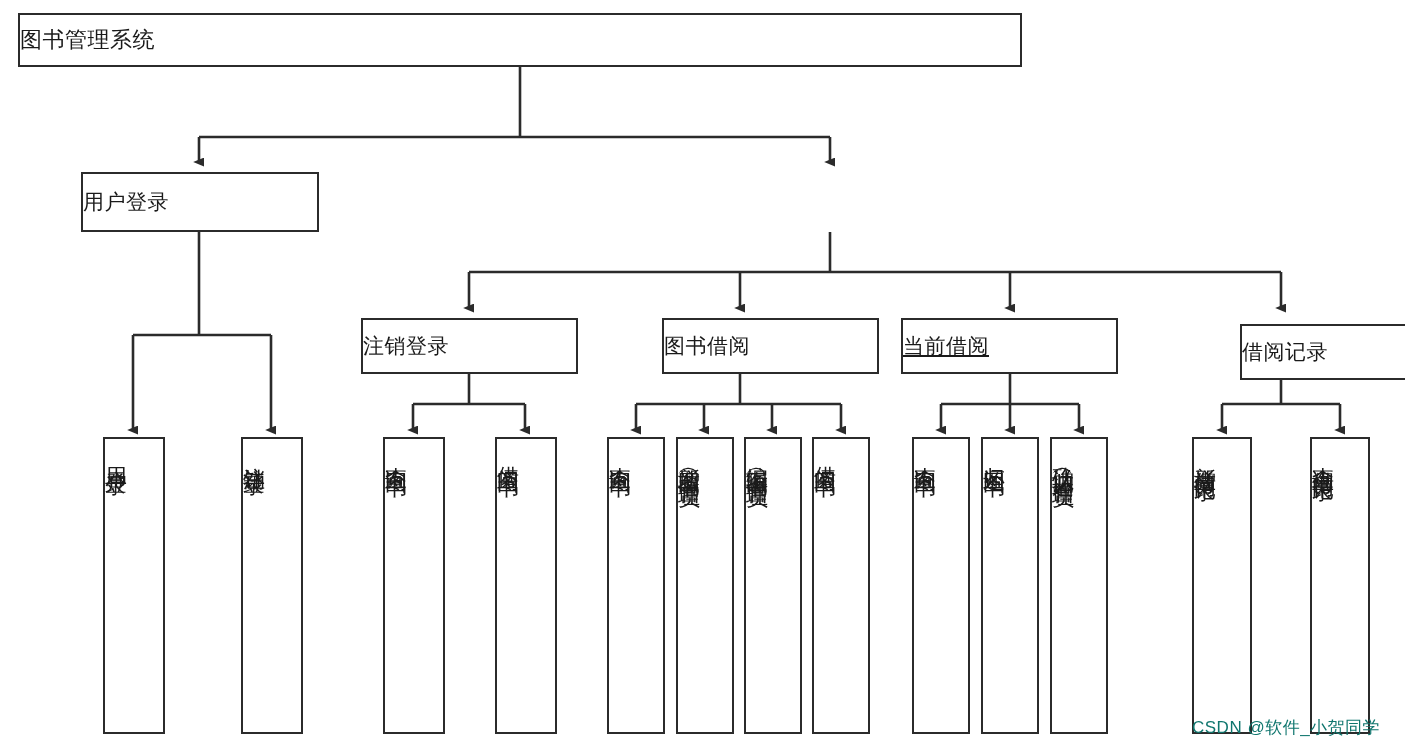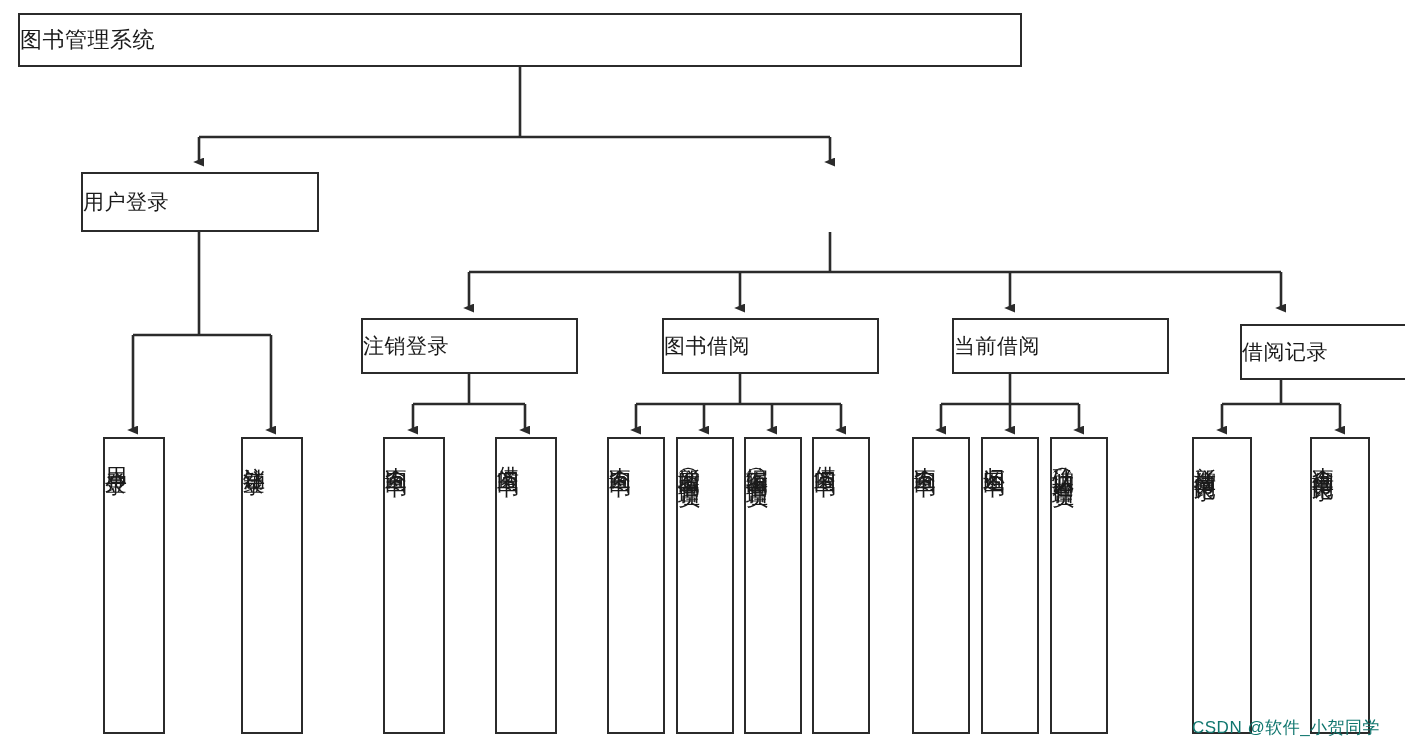--- a/index.html
+++ b/index.html
@@ -130,21 +130,21 @@
   <div class="node horiz" style="left:81px; top:172px; width:238px; height:60px;">
     <span class="label">用户登录</span>
   </div>
 
   <div class="node horiz" style="left:361px; top:318px; width:217px; height:56px;">
     <span class="label">注销登录</span>
   </div>
   <div class="node horiz" style="left:662px; top:318px; width:217px; height:56px;">
     <span class="label">图书借阅</span>
   </div>
-  <div class="node horiz" style="left:952px; top:318px; width:217px; height:56px;">
+  <div class="node horiz" style="left:901px; top:318px; width:217px; height:56px;text-decoration:underline;">
     <span class="label">当前借阅</span>
   </div>
   <div class="node horiz" style="left:1240px; top:318px; width:238px; height:56px;margin-top:6px;">
     <span class="label">借阅记录</span>
   </div>
 
   <div class="node leaf" style="left:103px; top:437px; width:62px; height:297px;">
     <span class="label">用户登录</span>
   </div>
   <div class="node leaf" style="left:241px; top:437px; width:62px; height:297px;">

